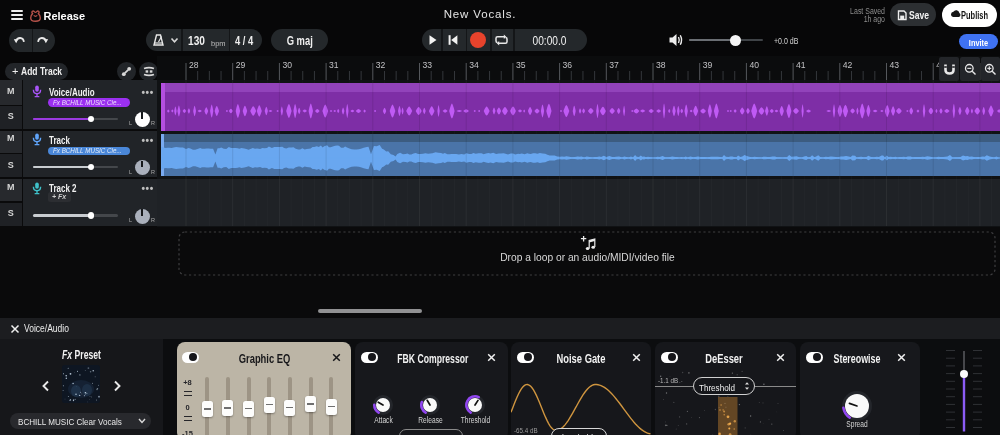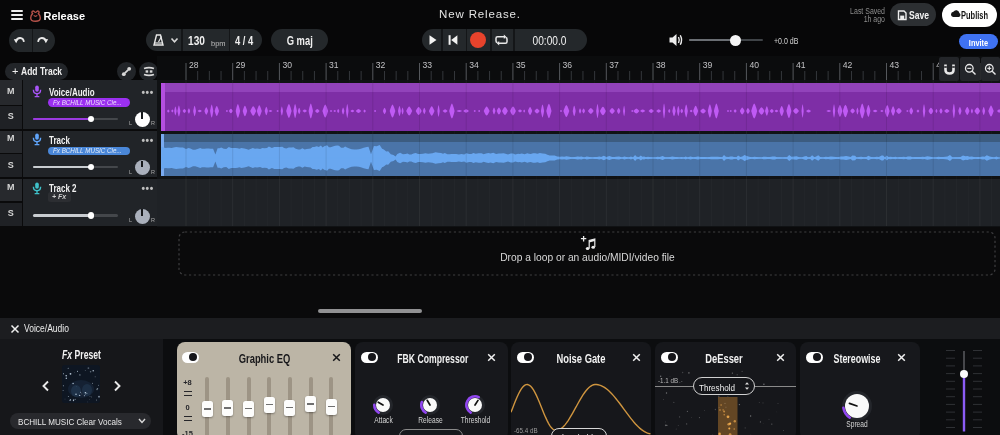--- a/index.html
+++ b/index.html
@@ -13,21 +13,21 @@
 </style></head><body>
 <div class="abs" style="left:0;top:0;width:1000px;height:80px;background:#070708;"></div>
 <div class="abs" style="left:11px;top:10.2px;width:12px;height:1.8px;background:#ededed;border-radius:1px;"></div>
 <div class="abs" style="left:11px;top:14.3px;width:12px;height:1.8px;background:#ededed;border-radius:1px;"></div>
 <div class="abs" style="left:11px;top:18.4px;width:12px;height:1.8px;background:#ededed;border-radius:1px;"></div>
 <svg class="abs" style="left:30px;top:10px;" width="11" height="12" viewBox="0 0 11 12">
 <path d="M2.6 3.6 Q1.4 2.2 2.4 1.3 Q3.3 0.5 4.3 1.6 Q5 2.4 5.5 2.4 Q6 2.4 6.7 1.6 Q7.7 0.5 8.6 1.3 Q9.6 2.2 8.4 3.6 Q10.3 5.2 10.3 8.1 Q10.3 11.3 5.5 11.3 Q0.7 11.3 0.7 8.1 Q0.7 5.2 2.6 3.6 Z" fill="none" stroke="#b5524a" stroke-width="1.4"></path>
 <path d="M3.7 5.4 Q5.5 7.3 7.3 5.4" fill="none" stroke="#b5524a" stroke-width="1.2"></path>
 </svg>
 <div class="txt" style="left:43.5px;top:9.5px;font-size:11px;font-weight:bold;color:#fff;">Release</div>
-<div class="txt" style="left:435px;top:8px;width:90px;text-align:center;font-size:11.5px;color:#e4e4e4;letter-spacing:0.85px;">New Release.</div>
+<div class="txt" style="left:435px;top:8px;width:90px;text-align:center;font-size:11.5px;color:#e4e4e4;letter-spacing:0.85px;">New Vocals.</div>
 <div class="txt cr" style="left:785px;top:6px;width:100px;text-align:right;font-size:8.5px;color:#8d8d8d;">Last Saved</div>
 <div class="txt cr" style="left:785px;top:13.5px;width:100px;text-align:right;font-size:8.5px;color:#8d8d8d;">1h ago</div>
 <div class="pill" style="left:890px;top:3px;width:46px;height:23px;background:#2c2f32;"></div>
 <svg class="abs" style="left:897px;top:9.5px;" width="10" height="11" viewBox="0 0 10 11">
 <path d="M1.5 1 H7 L9 3 V9.5 H1.5 Z" fill="none" stroke="#eee" stroke-width="1.4"></path>
 <rect x="3.2" y="5.6" width="4" height="3.9" fill="#eee"></rect>
 </svg>
 <div class="txt cl" style="left:909px;top:8.5px;font-size:11px;font-weight:bold;color:#f2f2f2;">Save</div>
 <div class="pill" style="left:942px;top:2.5px;width:55px;height:24px;background:#ffffff;"></div>
 <svg class="abs" style="left:950px;top:9px;" width="12" height="9" viewBox="0 0 12 9">

